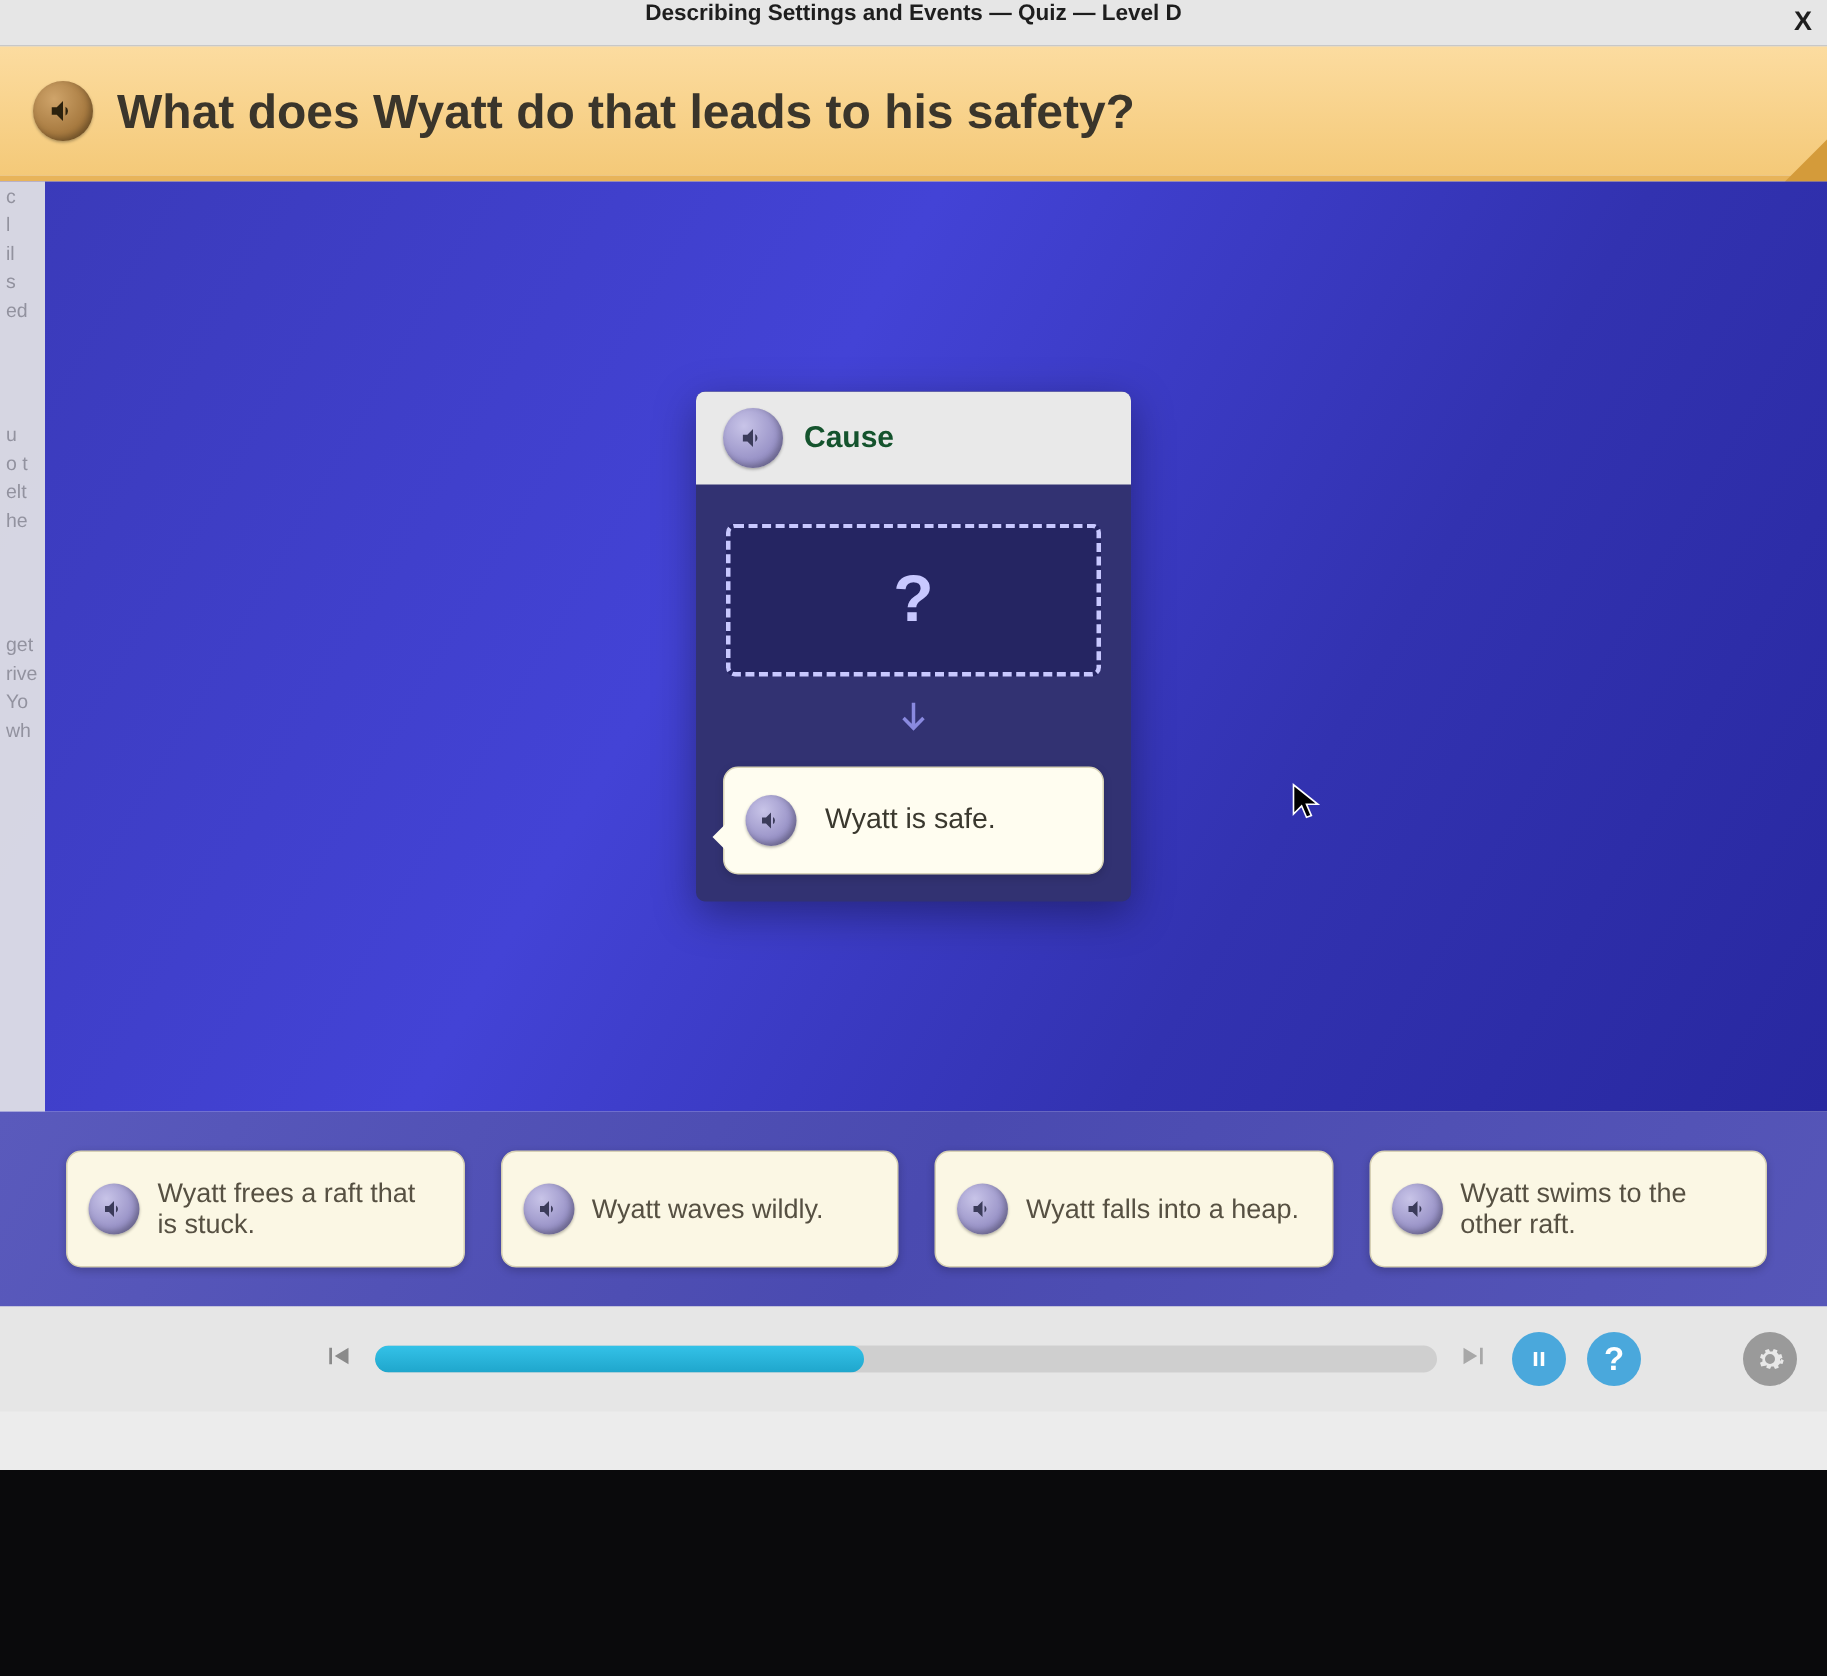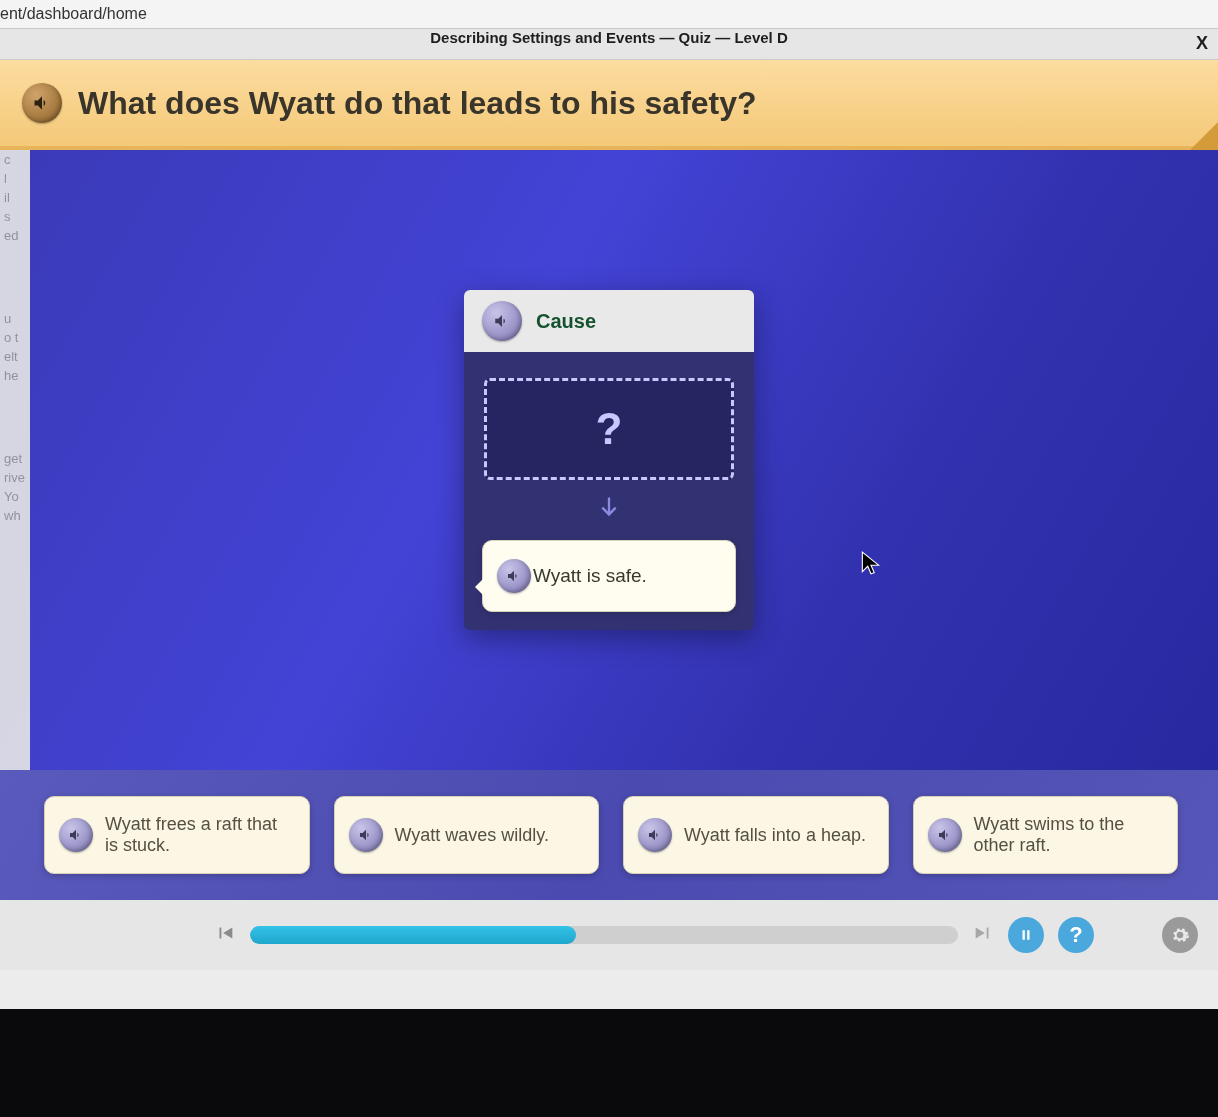--- a/index.html
+++ b/index.html
@@ -14,21 +14,21 @@
   .question-bar::after{content:"";position:absolute;right:0;bottom:-4px;width:0;height:0;border-left:28px solid transparent;border-bottom:28px solid #d49b3a;}
   .question-text{font-size:32px;font-weight:600;color:#3a352b;}
   .stage{background:linear-gradient(120deg,#3a3ab8 0%,#4343d6 40%,#3232b0 70%,#2828a0 100%);height:620px;position:relative;display:flex;align-items:center;justify-content:center;}
   .left-margin{position:absolute;left:0;top:0;bottom:0;width:30px;background:#e7e7e7;opacity:.9;}
   .left-margin div{color:#9c9c9c;font-size:13px;padding:2px 4px;}
   .ce-card{width:290px;background:#323272;border-radius:6px;box-shadow:0 8px 28px rgba(0,0,0,.35);overflow:hidden;}
   .ce-header{background:#e9e9e9;height:62px;display:flex;align-items:center;gap:14px;padding:0 18px;font-size:20px;font-weight:700;color:#14532d;}
   .drop-zone{margin:26px 20px;height:96px;border:3px dashed #c8c8ff;border-radius:6px;display:flex;align-items:center;justify-content:center;color:#c8c8ff;font-size:44px;font-weight:700;background:rgba(0,0,50,.25);} 
   .arrow-down{display:flex;justify-content:center;margin:-12px 0 6px;}
   .arrow-down svg{display:block;}
-  .effect-card{background:#fffdf0;border:1px solid #d8d3b8;height:70px;margin:18px;border-radius:10px;display:flex;align-items:center;gap:2px;padding:0 14px;font-size:19px;color:#3a382e;position:relative;box-shadow:0 2px 6px rgba(0,0,0,.15);}
+  .effect-card{background:#fffdf0;border:1px solid #d8d3b8;height:70px;margin:18px;border-radius:10px;display:flex;align-items:center;gap:19px;padding:0 14px;font-size:19px;color:#3a382e;position:relative;box-shadow:0 2px 6px rgba(0,0,0,.15);}
   .effect-card::before{content:"";position:absolute;left:-8px;bottom:14px;width:0;height:0;border-top:10px solid transparent;border-bottom:10px solid transparent;border-right:10px solid #fffdf0;}
   .cursor{position:absolute;left:860px;top:400px;}
   .answers{background:linear-gradient(120deg,#5a5abc,#4a4ab0,#5656b8);height:130px;display:flex;align-items:center;justify-content:flex-start;padding:0 40px 0 44px;gap:24px;}
   .answer{background:#fbf7e4;border:1px solid #d6d0b4;border-radius:10px;height:76px;flex:1;display:flex;align-items:center;gap:12px;padding:0 14px;font-size:18px;color:#565042;cursor:grab;box-shadow:0 2px 6px rgba(0,0,0,.2);}
   .footer{background:#e6e6e6;height:70px;display:flex;align-items:center;padding:0 20px;gap:14px;}
   .progress-wrap{flex:1;display:flex;align-items:center;height:24px;}
   .progress{flex:1;height:18px;border-radius:9px;background:#cfcfcf;overflow:hidden;position:relative;}
   .progress-fill{height:100%;background:linear-gradient(#34c2e8,#1fa6cc);width:46%;border-radius:9px;}
   .ft-btn{width:36px;height:36px;border-radius:50%;background:#bcbcbc;display:flex;align-items:center;justify-content:center;color:#fff;font-size:18px;font-weight:700;}
   .ft-btn.blue{background:#4aa8dc;}
@@ -36,21 +36,20 @@
   .nav-arrow{color:#9a9a9a;}
   .spacer{flex:0 0 40px;}
   .audio{width:40px;height:40px;border-radius:50%;background:radial-gradient(circle at 35% 30%,#c8c4e8,#9a94c8 60%,#7a74a8);display:flex;align-items:center;justify-content:center;box-shadow:inset -2px -2px 4px rgba(0,0,0,.25),0 1px 2px rgba(0,0,0,.3);cursor:pointer;flex:0 0 auto;}
   .audio.dark{background:radial-gradient(circle at 35% 30%,#cfa46a,#a77a40 60%,#7d5a28);}
   .audio svg{display:block;}
 </style>
 </head>
 <body>
 
 <div class="screen">
-  <div class="url-bar">ent/dashboard/home</div>
 
   <div class="app">
     <div class="title-bar">
       <span class="title">Describing Settings and Events — Quiz — Level D</span>
       <span class="close">X</span>
     </div>
 
     <div class="question-bar">
       <span class="audio dark">
         <svg width="20" height="20" viewBox="0 0 24 24" fill="#2c220e">

